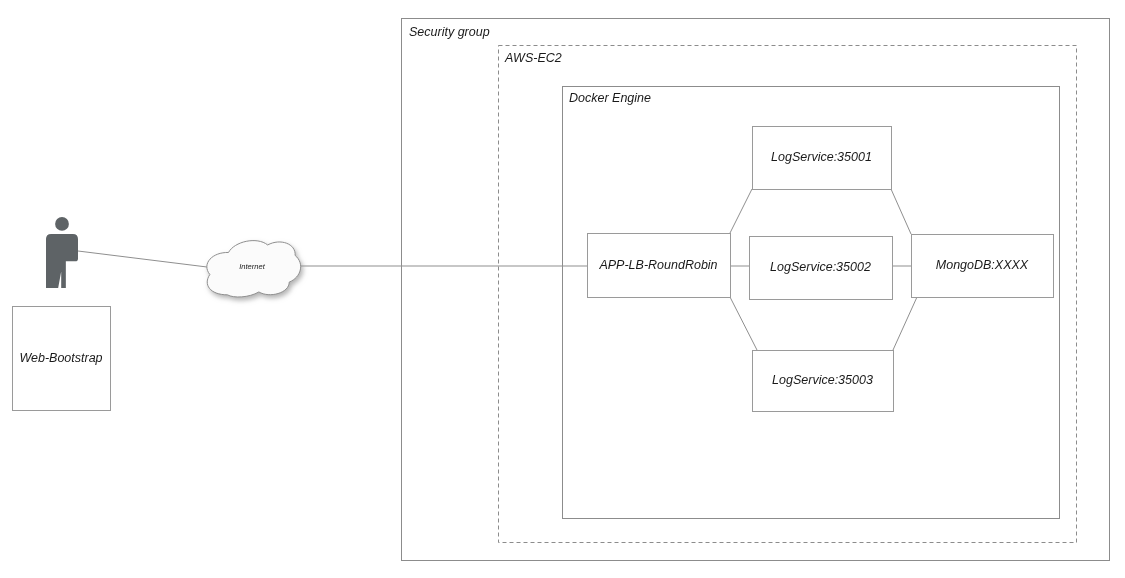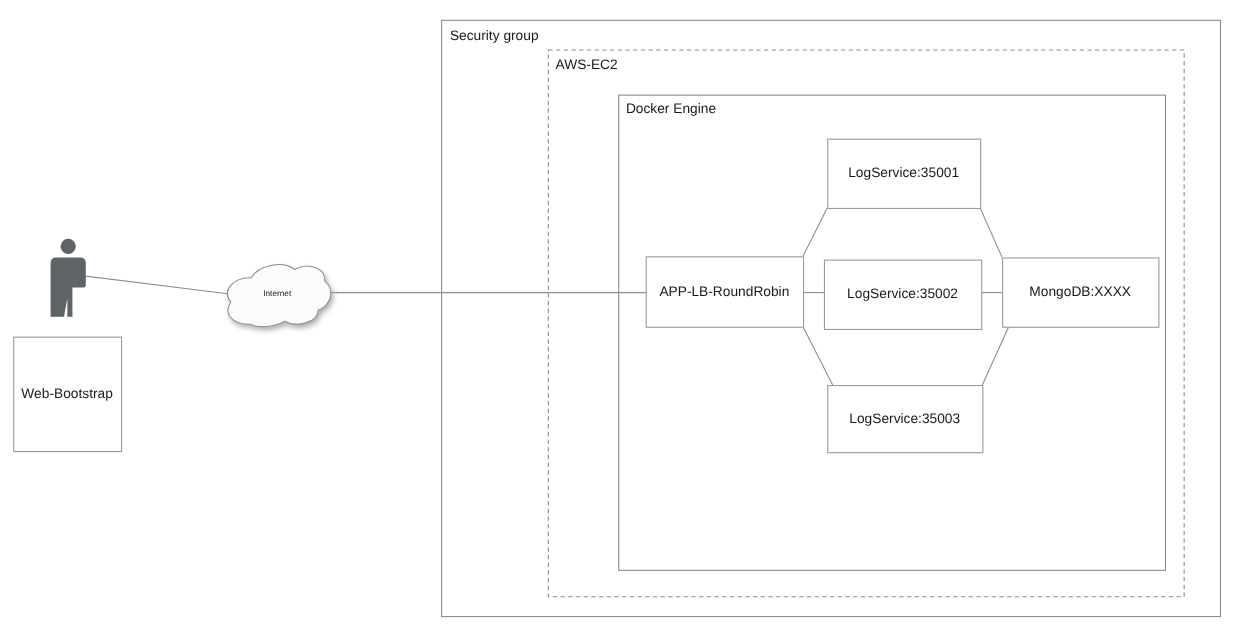--- a/index.html
+++ b/index.html
@@ -11,20 +11,21 @@
   body {
     width: 1125px;
     height: 578px;
     font-family: "Liberation Sans", sans-serif;
     overflow: hidden;
   }
   #diagram-root {
     position: relative;
     width: 1125px;
     height: 578px;
+    font-style: italic;
   }
   svg.diagram {
     display: block;
     width: 1125px;
     height: 578px;
   }
   .container-solid {
     fill: none;
     stroke: #8c8c8c;
     stroke-width: 1;

